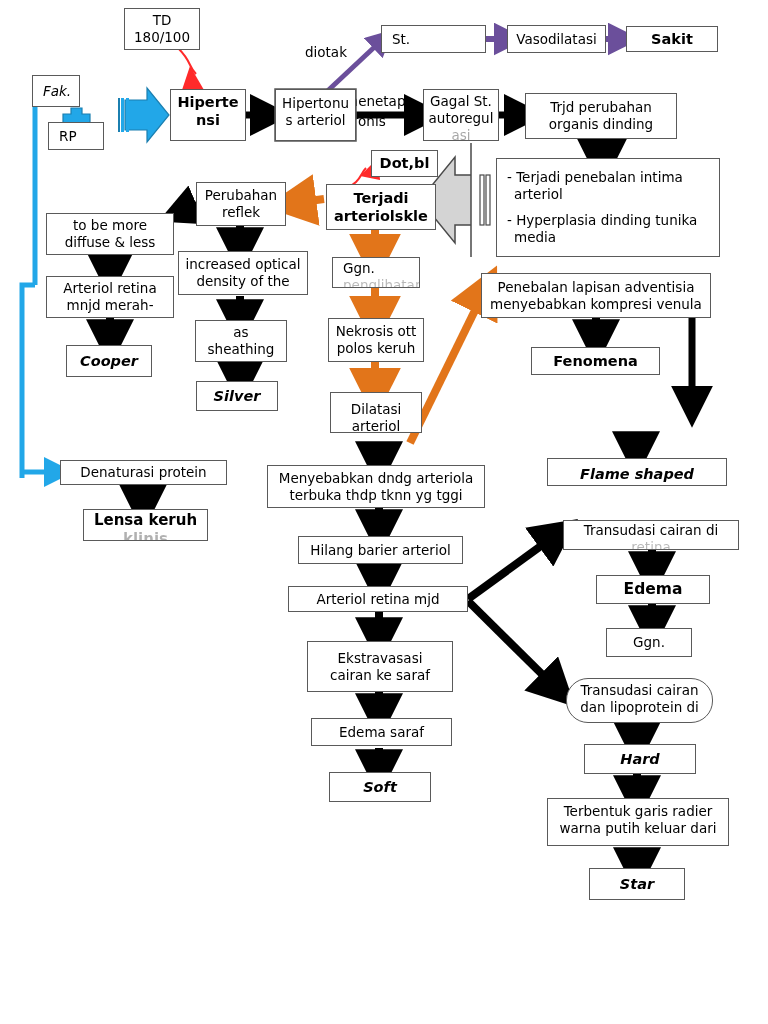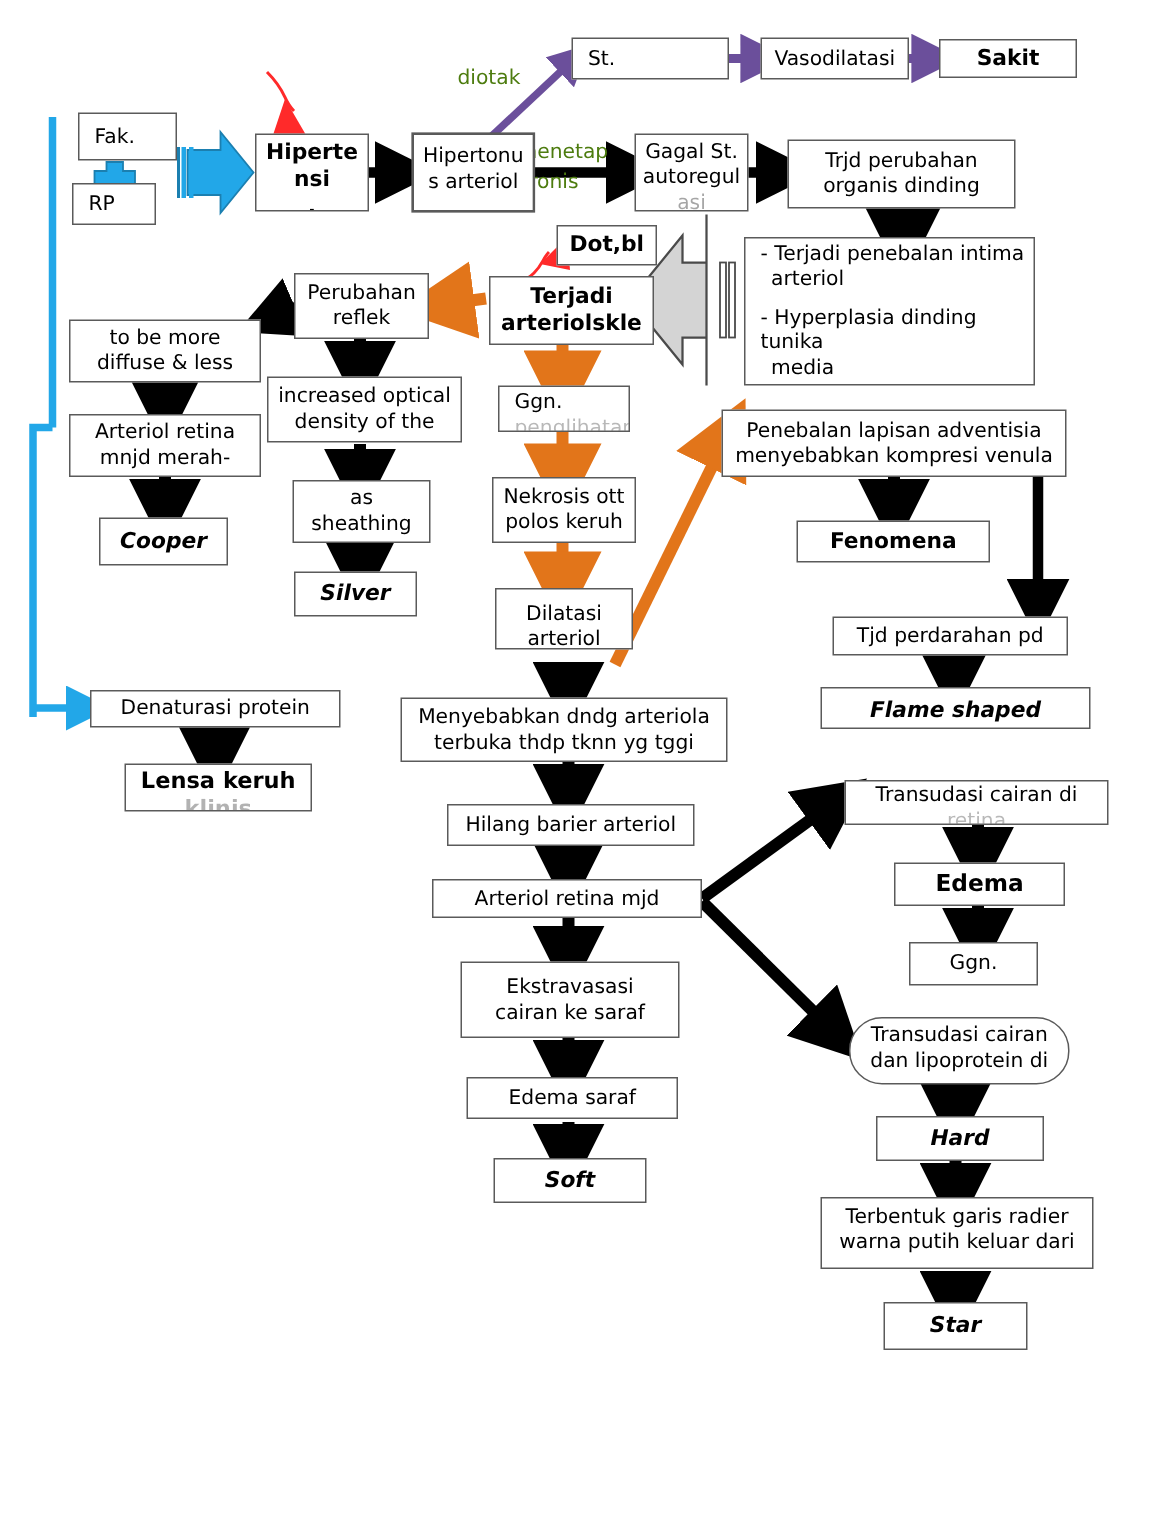--- a/index.html
+++ b/index.html
@@ -31,21 +31,21 @@
     padding:2px 4px;
     z-index:5;
   }
   .box.bold{font-weight:bold;}
   .box.bolditalic{font-weight:bold;font-style:italic;}
   .box.left{justify-content:flex-start;text-align:left;padding-left:10px;}
   .box .inner{width:100%;}
   .box.clip{align-items:flex-start;padding-top:3px;}
   .lbl{
     position:absolute;
-    color:#4d7c0f;
+    color:#000000;
     font-size:13.5px;
     white-space:nowrap;
     z-index:2;
     font-family:"DejaVu Sans","Liberation Sans",sans-serif;
   }
   svg.overlay{
     position:absolute;
     left:0;top:0;
     width:768px;height:1024px;
     z-index:1;
@@ -202,22 +202,28 @@
       <rect x="121" y="98" width="3" height="34" fill="#22a7e8"></rect>
       <rect x="126" y="98" width="3" height="34" fill="#22a7e8"></rect>
       <rect x="118" y="98" width="2" height="34" fill="#1b7fb0"></rect>
     </g>
 
     <g>
       <path d="M63,110 L71,110 L71,104 L82,104 L82,110 L90,110 L90,122 L82,122 L82,128 L71,128 L71,122 L63,122 Z" fill="#22a7e8" stroke="#1b7fb0" stroke-width="1.2" transform="translate(0,4)"></path>
     </g>
   </svg>
 
-
-  <div class="box left" style="left:52px;top:75px;width:66px;height:32px;">
+  <div class="box" style="left:124px;top:8px;width:76px;height:42px;">
+    <div class="inner">
+      <div>TD</div>
+      <div>180/100</div>
+    </div>
+  </div>
+
+  <div class="box left" style="left:32px;top:75px;width:48px;height:32px;font-style:italic;">
     <span>Fak.</span>
   </div>
 
   <div class="box left" style="left:48px;top:122px;width:56px;height:28px;">
     <span>RP</span>
   </div>
 
   <div class="box bold clip" style="left:170px;top:89px;width:76px;height:52px;font-size:14.5px;">
     <div class="inner">
       <div>Hiperte</div>
@@ -253,21 +259,21 @@
     </div>
   </div>
 
   <div class="box" style="left:525px;top:93px;width:152px;height:46px;">
     <div class="inner">
       <div>Trjd perubahan</div>
       <div>organis dinding</div>
     </div>
   </div>
 
-  <div class="box left" style="left:496px;top:158px;width:194px;height:99px;align-items:center;">
+  <div class="box left" style="left:496px;top:158px;width:224px;height:99px;align-items:center;">
     <div class="inner" style="text-align:left;">
       <div>- Terjadi penebalan intima</div>
       <div style="padding-left:7px;">arteriol</div>
       <div style="height:9px;"></div>
       <div>- Hyperplasia dinding tunika</div>
       <div style="padding-left:7px;">media</div>
     </div>
   </div>
 
   <div class="box bold" style="left:371px;top:150px;width:67px;height:27px;font-size:14.5px;">
@@ -349,23 +355,20 @@
     <div class="inner">
       <div>Penebalan lapisan adventisia</div>
       <div>menyebabkan kompresi  venula</div>
     </div>
   </div>
 
   <div class="box bold" style="left:531px;top:347px;width:129px;height:28px;font-size:14.5px;">
     <span>Fenomena</span>
   </div>
 
-  <div class="box" style="left:555px;top:411px;width:157px;height:26px;">
-    <span>Tjd perdarahan pd</span>
-  </div>
 
   <div class="box bolditalic" style="left:547px;top:458px;width:180px;height:28px;font-size:14.5px;align-items:flex-end;">
     <span>Flame shaped</span>
   </div>
 
   <div class="box" style="left:60px;top:460px;width:167px;height:25px;">
     <span>Denaturasi protein</span>
   </div>
 
   <div class="box bold clip" style="left:83px;top:509px;width:125px;height:32px;font-size:15px;padding-top:1px;">

